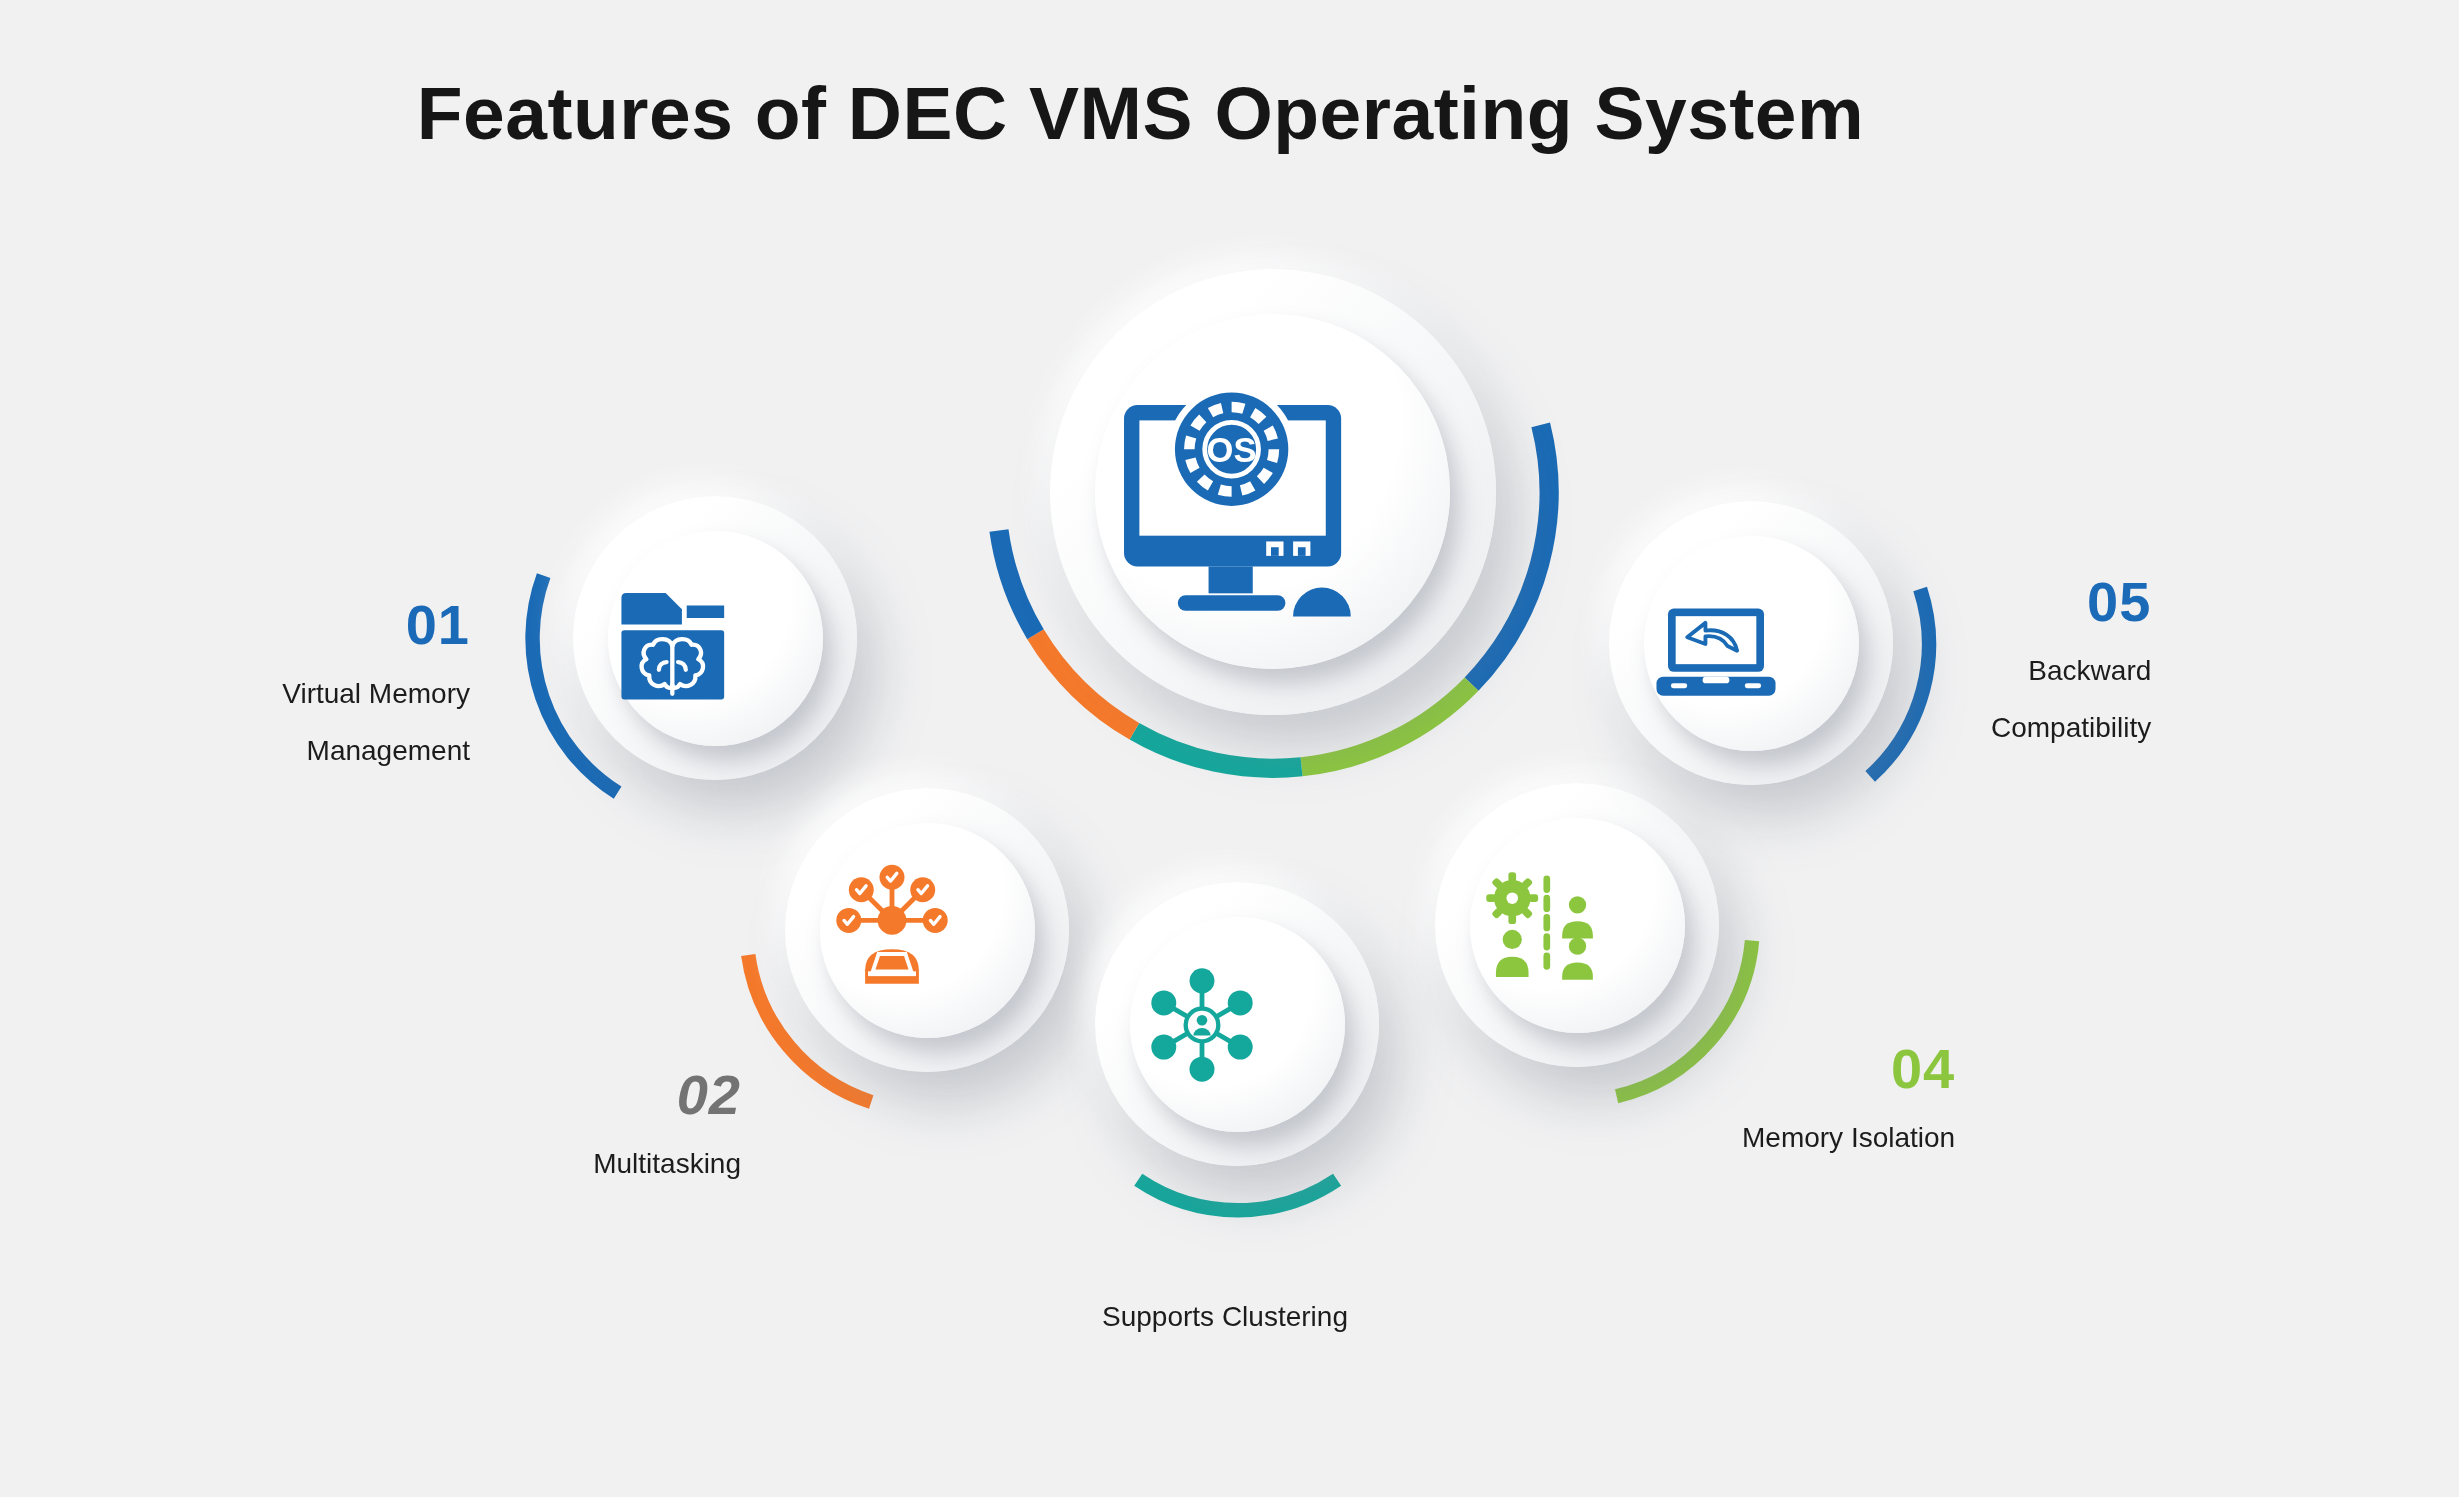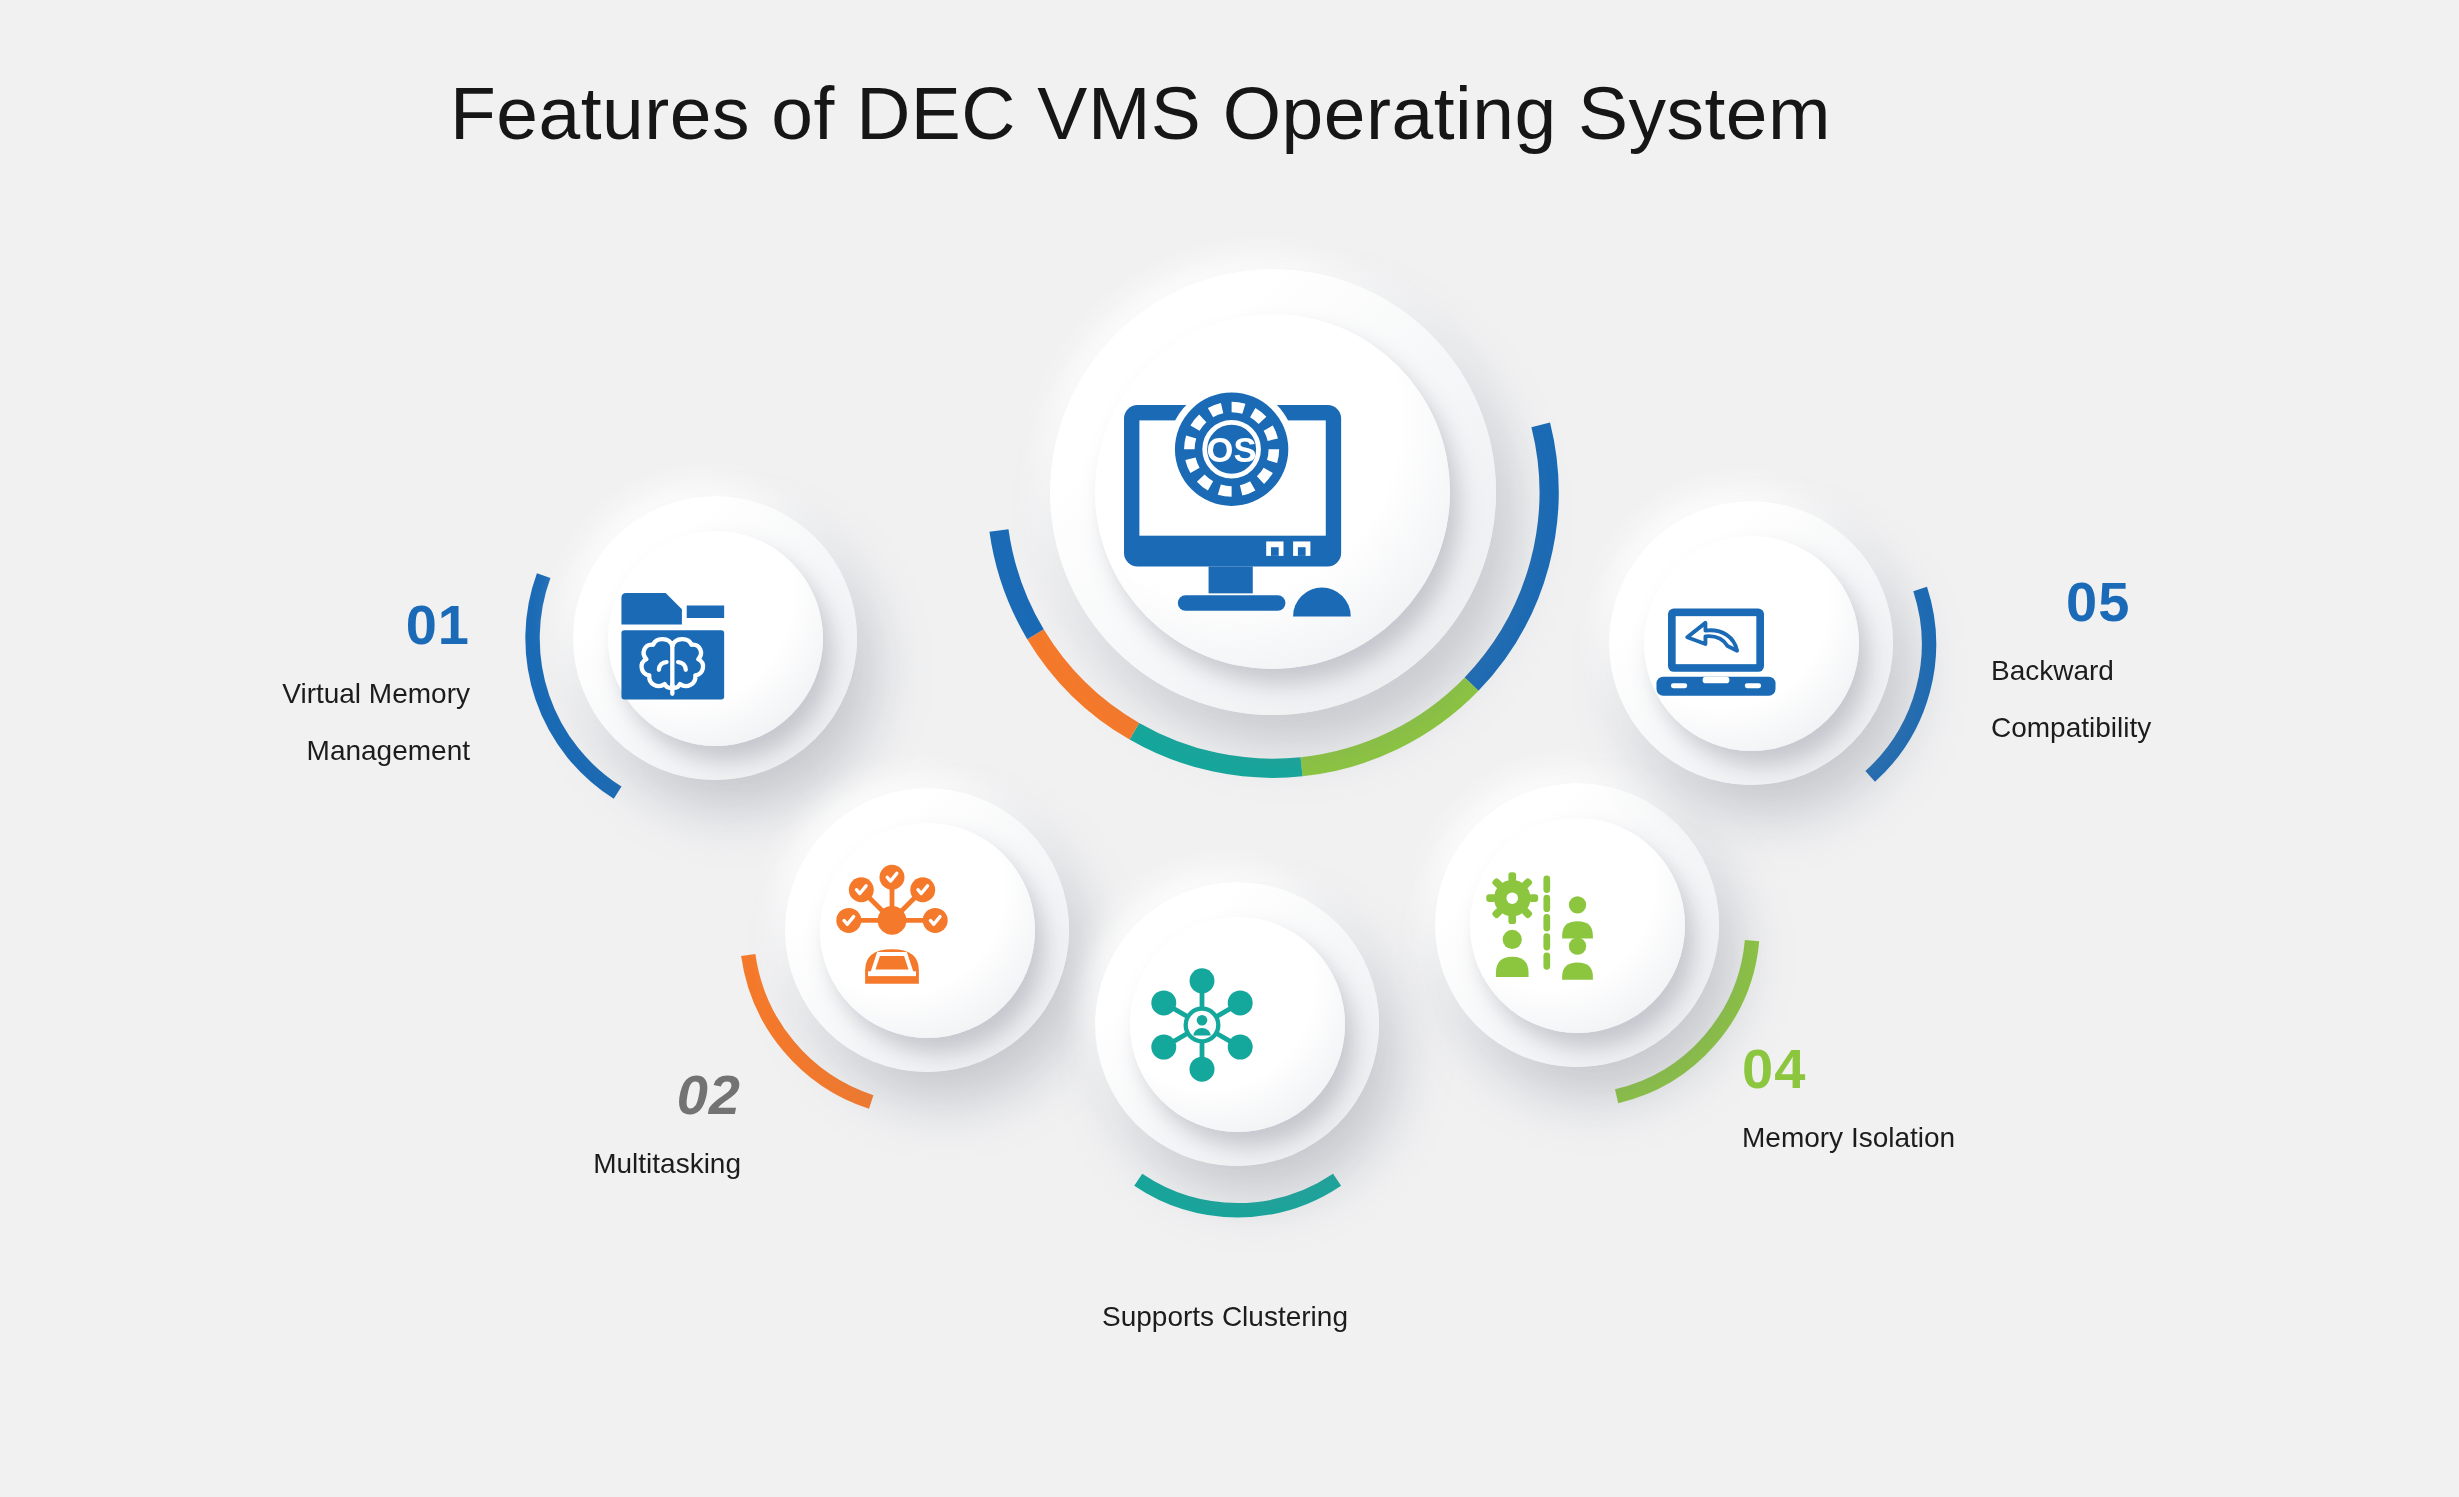--- a/index.html
+++ b/index.html
@@ -3,21 +3,21 @@
 <meta charset="utf-8">
 <style>
   html,body{margin:0;padding:0;}
   body{
     width:2459px;height:1498px;position:relative;overflow:hidden;
     background:#f1f1f2;
     font-family:"Liberation Sans", sans-serif;
   }
   .title{
     position:absolute;left:0;top:67px;width:2281px;text-align:center;
-    font-size:75px;font-weight:400;color:#161616;letter-spacing:0.5px;line-height:92px;
+    font-size:75px;font-weight:700;color:#161616;letter-spacing:0.5px;line-height:92px;
   }
   
   .co{
     position:absolute;border-radius:50%;
     background:linear-gradient(135deg,#ffffff 25%,#e9ebee 100%);
     box-shadow:19px 31px 53px rgba(120,128,140,.35), -9.6px -13.4px 29px rgba(255,255,255,.95);
   }
   .ci{
     position:absolute;border-radius:50%;
     background:radial-gradient(circle at 36% 30%, #ffffff 52%, #e7e9ed 100%);
@@ -32,21 +32,21 @@
   .pos-c2{left:785px;top:788px;}
   .pos-c3{left:1095px;top:882px;}
   .pos-c4{left:1435px;top:783px;}
   .pos-c5{left:1609px;top:501px;}
   .arcs{position:absolute;left:0;top:0;pointer-events:none;}
   
   .item{position:absolute;}
   .num{font-size:56px;font-weight:800;line-height:56px;letter-spacing:1px;}
   .lbl{font-size:28px;font-weight:500;color:#1c1c1c;line-height:57px;margin-top:11.5px;white-space:pre-line;}
   .t-right{text-align:right;margin-top:26px;}
-  .t-left{text-align:left;}
+  .t-left{text-align:right;}
   .t-center{text-align:center;transform:translateX(-50%);}
   .n-blue{color:#1a6ab8;}
   .n-orange{color:#737373;font-style:italic;}
   .n-teal{color:#14a79c;}
   .n-green{color:#8cc63f;}
   .i1{right:1989px;top:571px;}
   .i2{right:1718px;top:1041px;}
   .i3{left:1225px;top:1276px;}
   .i4{left:1742px;top:1041px;}
   .i5{left:1991px;top:574px;}

